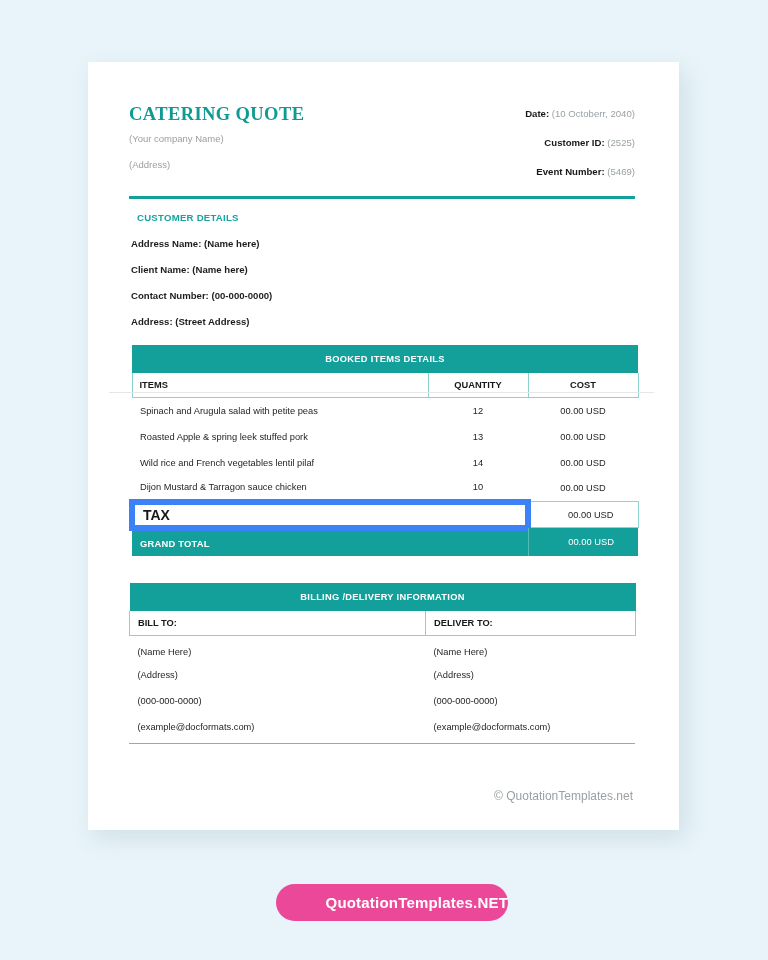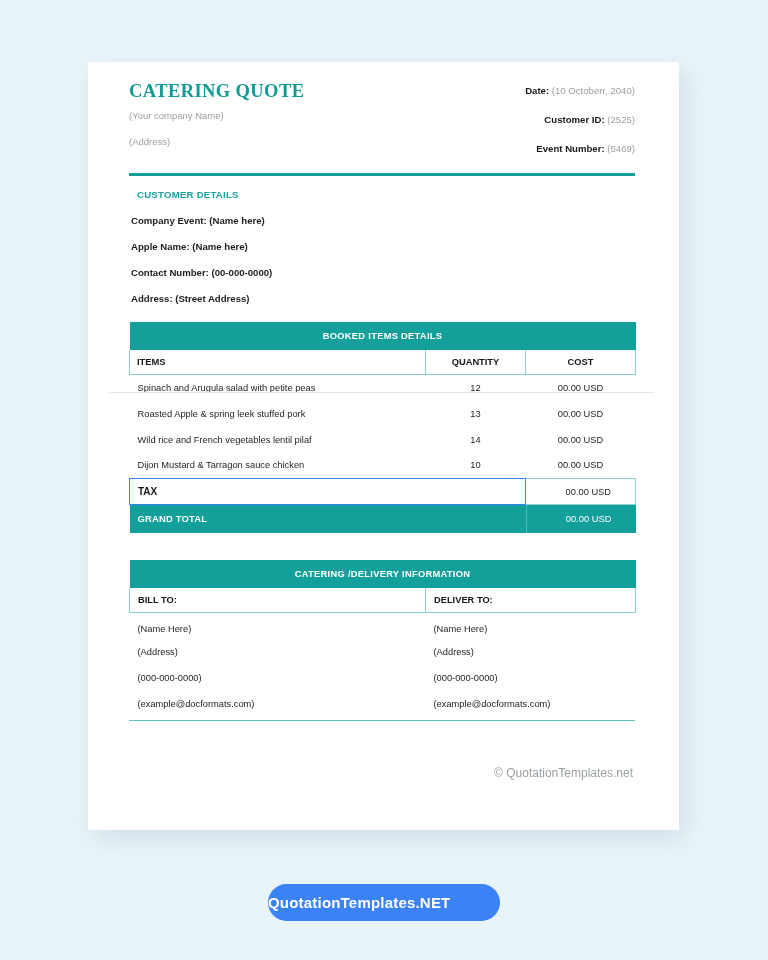--- a/index.html
+++ b/index.html
@@ -32,21 +32,21 @@
     left: 41px;
     top: 0;
     width: 506px;
   }
 
   
   .doc-header {
     display: flex;
     justify-content: space-between;
     align-items: flex-start;
-    padding-top: 19px;
+    padding-top: 42px;
   }
 
   .brand-title {
     font-family: "Liberation Serif", serif;
     font-weight: bold;
     font-size: 18.5px;
     letter-spacing: 0.4px;
     color: #0f9a94;
     line-height: 1.1;
   }
@@ -146,26 +146,26 @@
     color: #232527;
     height: 26px;
     vertical-align: middle;
     border: none;
   }
   .body-cell.item { padding-left: 8px; text-align: left; }
   .body-cell.qty { text-align: center; }
   .body-cell.cost { text-align: center; }
 
   .tax-cell {
-    font-size: 10px;
+    font-size: 14px;
     font-weight: bold;
     color: #17181a;
     height: 26px;
     vertical-align: middle;
-    border: 1px solid #3b82f6;
+    border: 6px solid #3b82f6;
     padding-left: 8px;
     text-align: left;
   }
   .tax-val {
     font-size: 9.3px;
     color: #232527;
     height: 26px;
     vertical-align: middle;
     border: 1px solid #8ed4d0;
     border-left: none;
@@ -241,29 +241,29 @@
     text-align: right;
     font-size: 12px;
     color: #9aa0a4;
     margin-top: 45px;
     padding-right: 2px;
   }
 
   
   .watermark {
     position: absolute;
-    left: 268px;
+    left: 276px;
     top: 884px;
     width: 232px;
     height: 37px;
     border-radius: 19px;
-    background: #3b82f6;
+    background: #ec4899;
     display: flex;
     align-items: center;
-    justify-content: flex-start;
+    justify-content: flex-end;
   }
   .watermark span {
     color: #ffffff;
     font-size: 15px;
     font-weight: bold;
     letter-spacing: 0.2px;
   }
 </style>
 </head>
 <body>
@@ -290,22 +290,22 @@
         <div class="meta-row">
           <span class="lbl">Event Number:</span>
           <span>(5469)</span>
         </div>
       </div>
     </div>
 
     <div class="rule-teal"></div>
 
     <div class="section-title">CUSTOMER DETAILS</div>
-    <div class="detail-line">Company Event: (Name here)</div>
-    <div class="detail-line">Apple Name: (Name here)</div>
+    <div class="detail-line">Address Name: (Name here)</div>
+    <div class="detail-line">Client Name: (Name here)</div>
     <div class="detail-line">Contact Number: (00-000-0000)</div>
     <div class="detail-line">Address: (Street Address)</div>
 
     <table class="tbl">
       <colgroup>
         <col style="width:296px">
         <col style="width:100px">
         <col style="width:110px">
       </colgroup>
       <tbody>
@@ -351,21 +351,21 @@
     </table>
 
     <div class="billing-wrap">
       <table class="tbl" style="margin-top:0">
         <colgroup>
           <col style="width:296px">
           <col style="width:210px">
         </colgroup>
         <tbody>
           <tr>
-            <td class="band" colspan="2">CATERING /DELIVERY INFORMATION</td>
+            <td class="band" colspan="2">BILLING /DELIVERY INFORMATION</td>
           </tr>
           <tr>
             <td class="bill-head">BILL TO:</td>
             <td class="bill-head">DELIVER TO:</td>
           </tr>
           <tr>
             <td class="bill-cell" style="padding-top:7px">(Name Here)</td>
             <td class="bill-cell" style="padding-top:7px">(Name Here)</td>
           </tr>
           <tr>

